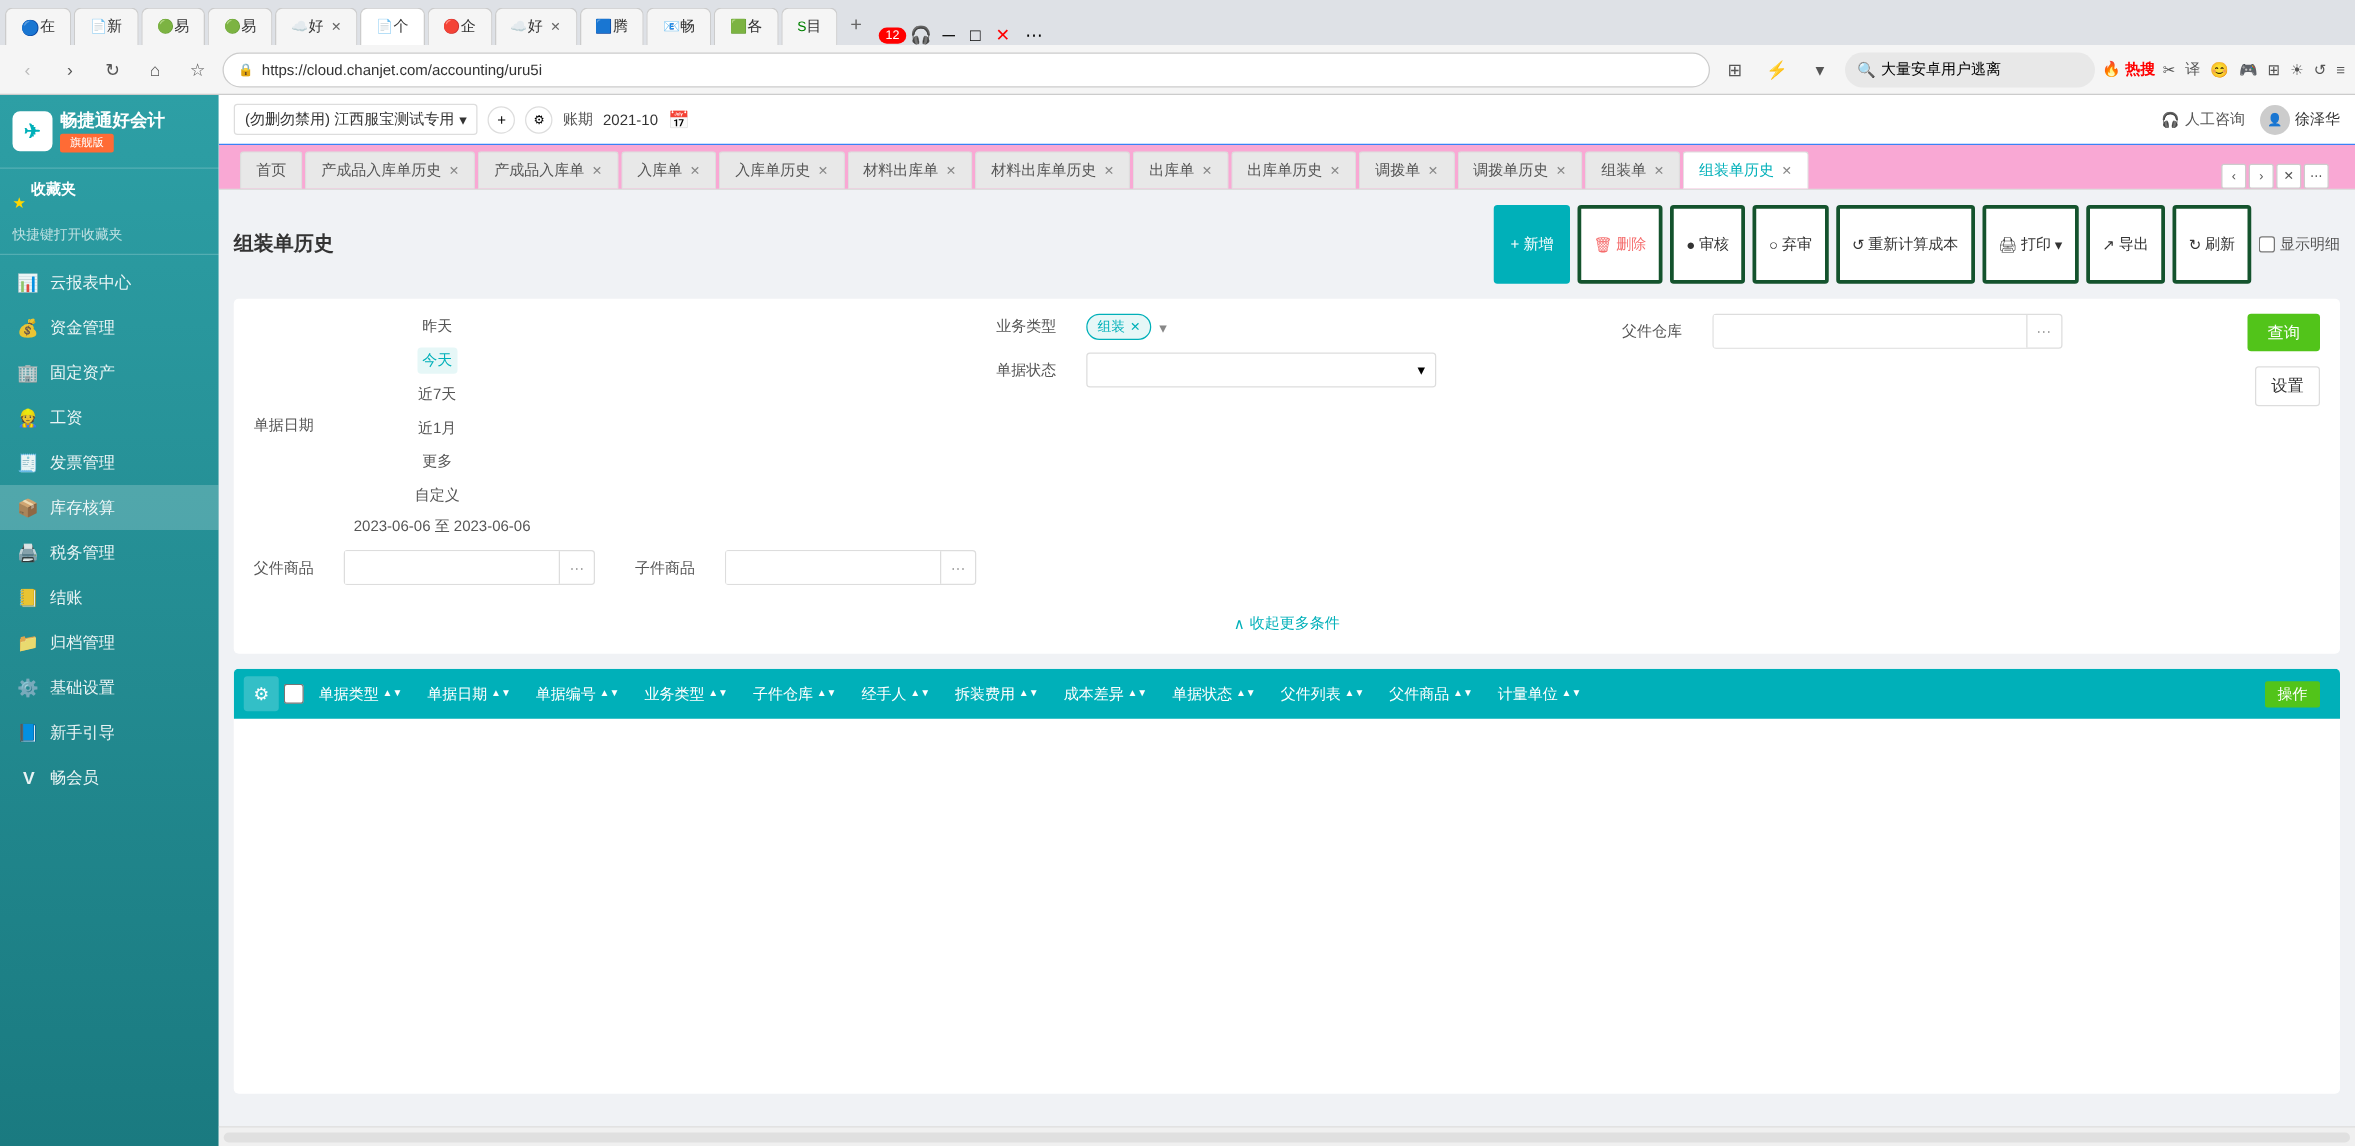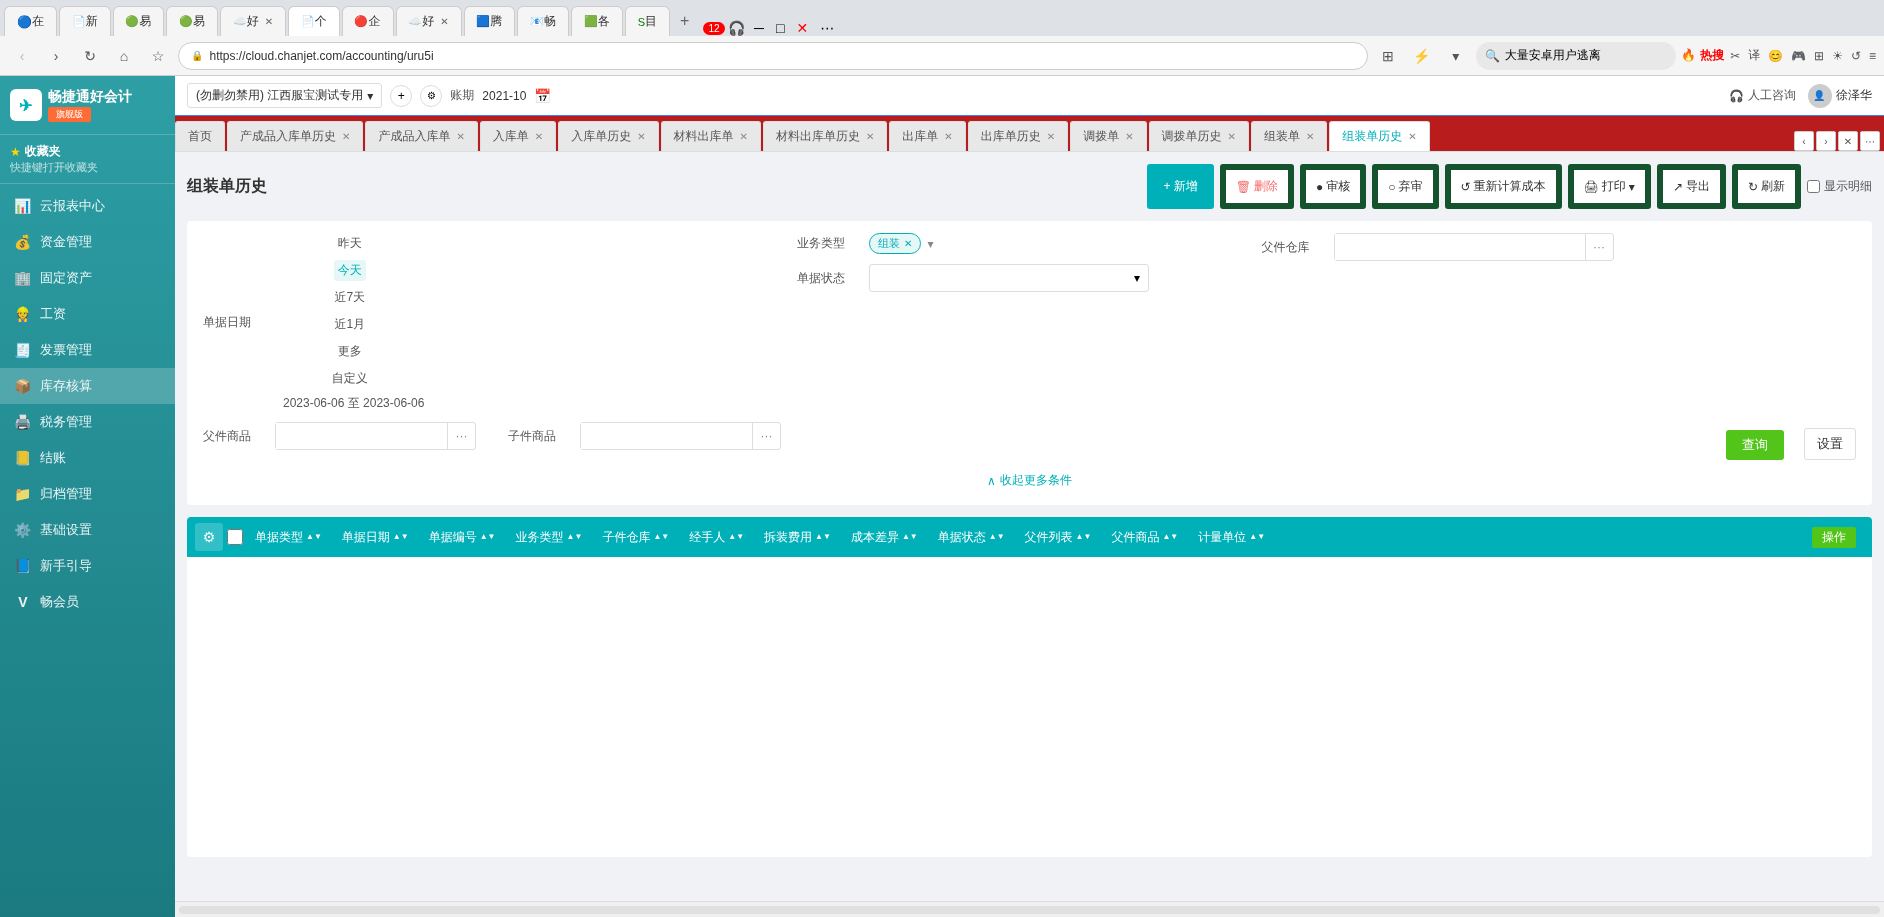--- a/index.html
+++ b/index.html
@@ -22,55 +22,55 @@
     .browser-menu-icons { display: flex; align-items: center; gap: 8px; color: #555; }
 
     
     .app-container { display: flex; width: 1884px; height: 841px; }
 
     
     .sidebar { width: 175px; background: linear-gradient(180deg, #2d9fa5 0%, #1a7a80 100%); display: flex; flex-direction: column; flex-shrink: 0; }
     .sidebar-logo { padding: 12px 10px; border-bottom: 1px solid rgba(255,255,255,0.2); }
     .sidebar-logo-text { color: #fff; font-size: 14px; font-weight: bold; }
     .sidebar-favorites { padding: 8px 10px; border-bottom: 1px solid rgba(255,255,255,0.2); }
-    .sidebar-favorites-title { color: #fff; font-size: 12px; font-weight: bold; margin-bottom: 0; }
+    .sidebar-favorites-title { color: #fff; font-size: 12px; font-weight: bold; margin-bottom: 20px; }
     .sidebar-favorites-hint { color: rgba(255,255,255,0.7); font-size: 11px; }
     .sidebar-menu { flex: 1; overflow-y: auto; padding: 4px 0; }
     .sidebar-item { display: flex; align-items: center; padding: 9px 14px; color: rgba(255,255,255,0.9); cursor: pointer; gap: 8px; }
     .sidebar-item.active { background: rgba(255,255,255,0.2); }
     .sidebar-item-icon { font-size: 14px; width: 18px; text-align: center; }
     .sidebar-item-label { font-size: 13px; }
 
     
     .main-content { flex: 1; display: flex; flex-direction: column; background: #f0f2f5; overflow: hidden; }
 
     
     .top-bar { height: 40px; background: #fff; display: flex; align-items: center; padding: 0 12px; gap: 8px; border-bottom: 1px solid #3b82f6; flex-shrink: 0; }
     .company-selector { display: flex; align-items: center; gap: 4px; font-size: 12px; color: #333; border: 1px solid #ddd; border-radius: 3px; padding: 3px 8px; cursor: pointer; background: #fff; }
     .top-bar-right { margin-left: auto; display: flex; align-items: center; gap: 12px; }
     .top-bar-service { display: flex; align-items: center; gap: 4px; color: #555; font-size: 12px; cursor: pointer; }
     .top-bar-user { display: flex; align-items: center; gap: 4px; color: #333; font-size: 12px; }
     .avatar-circle { width: 24px; height: 24px; border-radius: 50%; background: #ccc; display: flex; align-items: center; justify-content: center; font-size: 10px; color: #fff; }
 
     
-    .page-tabs { height: 36px; background: #b91c1c; display: flex; align-items: flex-end; padding: 0 0; border-bottom: 1px solid #ddd; overflow-x: auto; flex-shrink: 0; }
+    .page-tabs { height: 36px; background: #f9a8d4; display: flex; align-items: flex-end; padding: 0 17px; border-bottom: 1px solid #ddd; overflow-x: auto; flex-shrink: 0; }
     .page-tab { height: 30px; padding: 0 12px; display: flex; align-items: center; font-size: 12px; color: #555; border: 1px solid #ddd; border-bottom: none; background: #e8e8e8; margin-right: 2px; cursor: pointer; white-space: nowrap; border-radius: 3px 3px 0 0; gap: 4px; }
     .page-tab.active { background: #fff; color: #00b0b9; font-weight: 500; border-color: #ddd; }
     .page-tab .tab-x { color: #888; font-size: 10px; cursor: pointer; margin-left: 2px; }
     .page-tabs-arrows { display: flex; align-items: center; gap: 2px; padding: 0 4px; margin-left: auto; flex-shrink: 0; }
     .page-tabs-arrows button { width: 20px; height: 20px; border: 1px solid #ccc; background: #fff; cursor: pointer; font-size: 10px; color: #555; border-radius: 2px; }
 
     
     .content-area { flex: 1; overflow-y: auto; padding: 12px; }
 
     
     .page-header { display: flex; align-items: center; justify-content: space-between; margin-bottom: 12px; }
     .page-title { font-size: 16px; font-weight: bold; color: #333; }
     .action-bar { display: flex; align-items: center; gap: 6px; }
-    .action-btn { display: flex; align-items: center; gap: 3px; padding: 8px 10px; border: 6px solid #14532d; border-radius: 3px; background: #fff; font-size: 12px; color: #333; cursor: pointer; }
+    .action-btn { display: flex; align-items: center; gap: 3px; padding: 20px 10px; border: 3px solid #14532d; border-radius: 3px; background: #fff; font-size: 12px; color: #333; cursor: pointer; }
     .action-btn.primary { background: #00b0b9; color: #fff; border-color: #00b0b9; }
     .action-btn.danger { color: #f56c6c; }
     .show-details-check { display: flex; align-items: center; gap: 4px; font-size: 12px; color: #555; cursor: pointer; }
 
     
     .filter-section { background: #fff; border-radius: 4px; padding: 12px 16px; margin-bottom: 12px; }
     .filter-row { display: flex; align-items: center; margin-bottom: 10px; gap: 12px; }
     .filter-label { font-size: 12px; color: #555; width: 60px; flex-shrink: 0; }
     .filter-date-shortcuts { display: flex; align-items: center; gap: 6px; flex-direction: column; }
     .date-shortcut { font-size: 12px; color: #555; cursor: pointer; padding: 2px 4px; }
@@ -468,21 +468,21 @@
 
             <div class="filter-row">
               <span class="filter-label">父件仓库</span>
               <div class="filter-input-with-dots" style="max-width:280px;">
                 <input type="text" style="flex: 1 1 0%; border: none; outline: none; padding: 0px 8px; font-size: 12px; height: 100%;">
                 <span class="filter-dots-btn">···</span>
               </div>
             </div>
           </div>
 
-          <div style="display:flex;flex-direction:row;align-items:flex-end;gap:20px;flex-shrink:0;">
+          <div style="display:flex;flex-direction:column;align-items:flex-end;gap:8px;flex-shrink:0;">
             <button class="query-btn">查询</button>
             <button class="set-btn">设置</button>
           </div>
         </div>
 
         <div style="text-align:center;margin-top:8px;">
           <span class="collapse-btn">
             <span>∧</span>
             <span>收起更多条件</span>
           </span>

